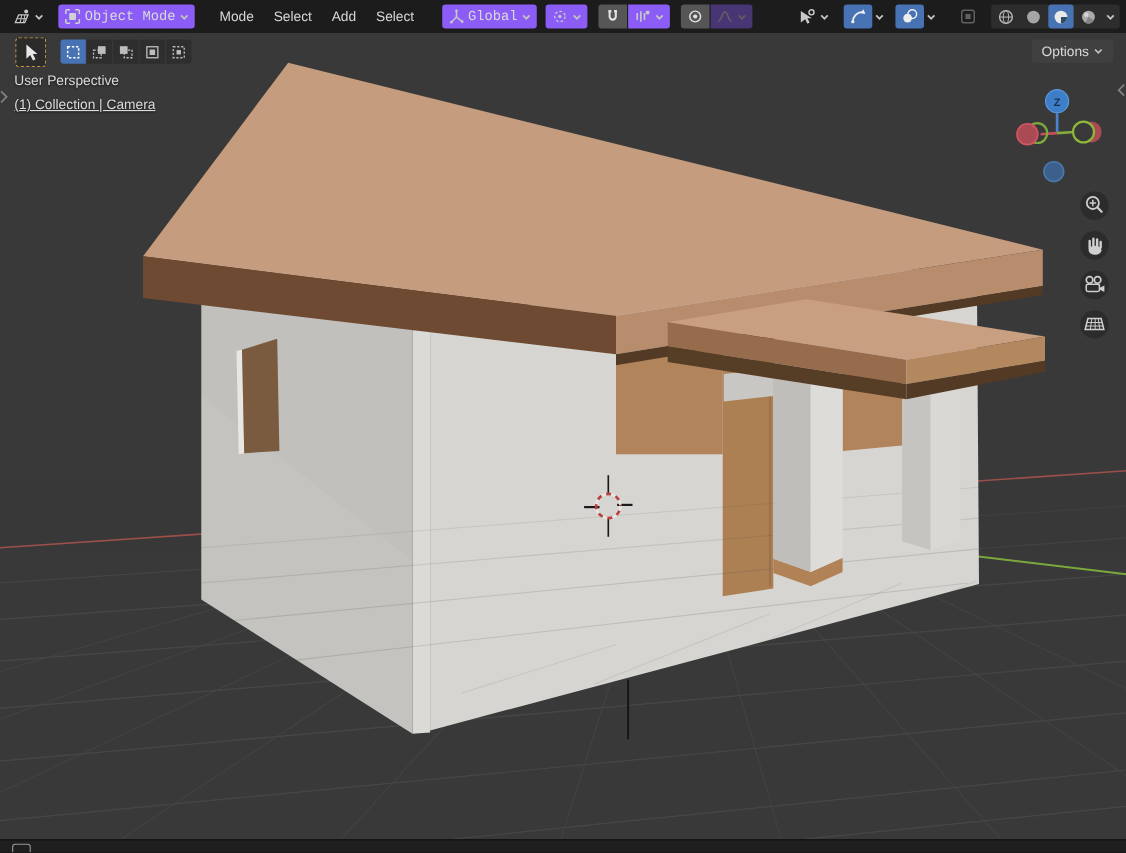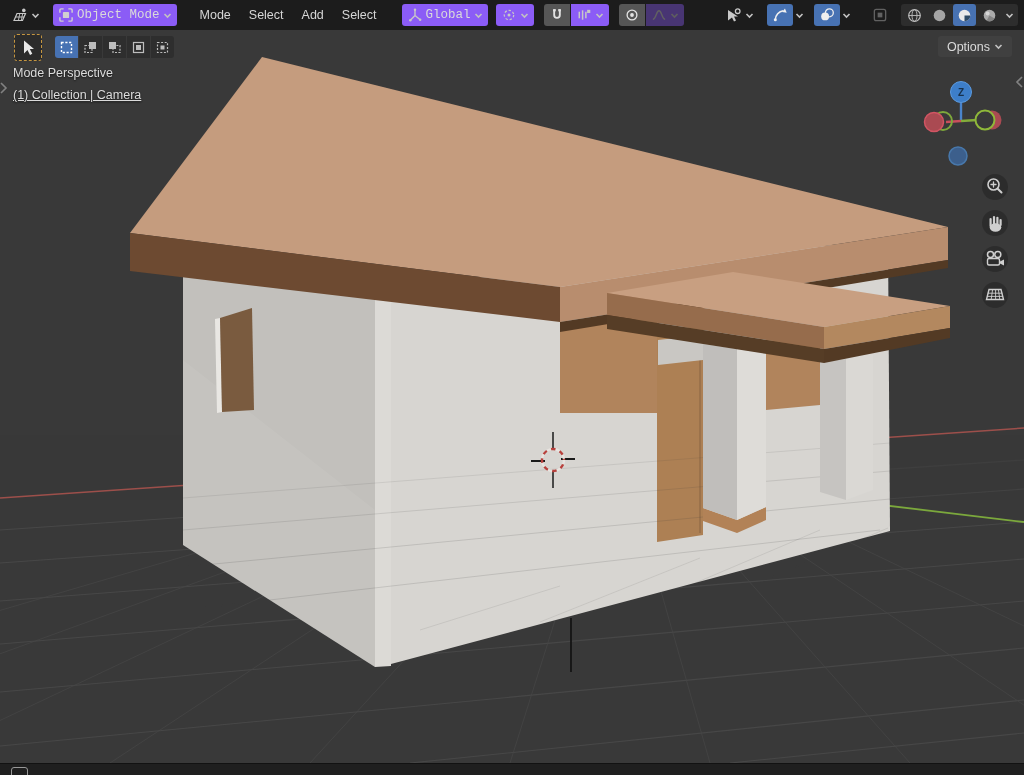--- a/index.html
+++ b/index.html
@@ -188,21 +188,21 @@
           <line x1="992.6" y1="259.5" x2="991.2" y2="269.5" stroke-width="0.9"></line>
           <line x1="995.6" y1="259.5" x2="995.6" y2="269.5" stroke-width="0.9"></line>
           <line x1="998.4" y1="259.5" x2="999.8" y2="269.5" stroke-width="0.9"></line>
           <line x1="988.2" y1="263.2" x2="1001.9" y2="263.2" stroke-width="0.9"></line>
           <line x1="987.4" y1="266.4" x2="1002.7" y2="266.4" stroke-width="0.9"></line>
         </g>
       </g>
     </g>
   </svg>
 
-  <div class="overlay-txt" style="top:66px;">Mode Perspective</div>
+  <div class="overlay-txt" style="top:66px;">User Perspective</div>
   <div class="overlay-txt" style="top:88px;text-decoration:underline;">(1) Collection | Camera</div>
 
   <svg class="edge-arrow" style="left:-1px;top:80px;" width="9" height="16">
     <polyline points="2,3 7,8 2,13" fill="none" stroke="#9a9a9a" stroke-width="1.6"></polyline>
   </svg>
   <svg class="edge-arrow" style="right:0px;top:74px;" width="9" height="16">
     <polyline points="7,3 2,8 7,13" fill="none" stroke="#9a9a9a" stroke-width="1.6"></polyline>
   </svg>
 
   <div class="hdr">

